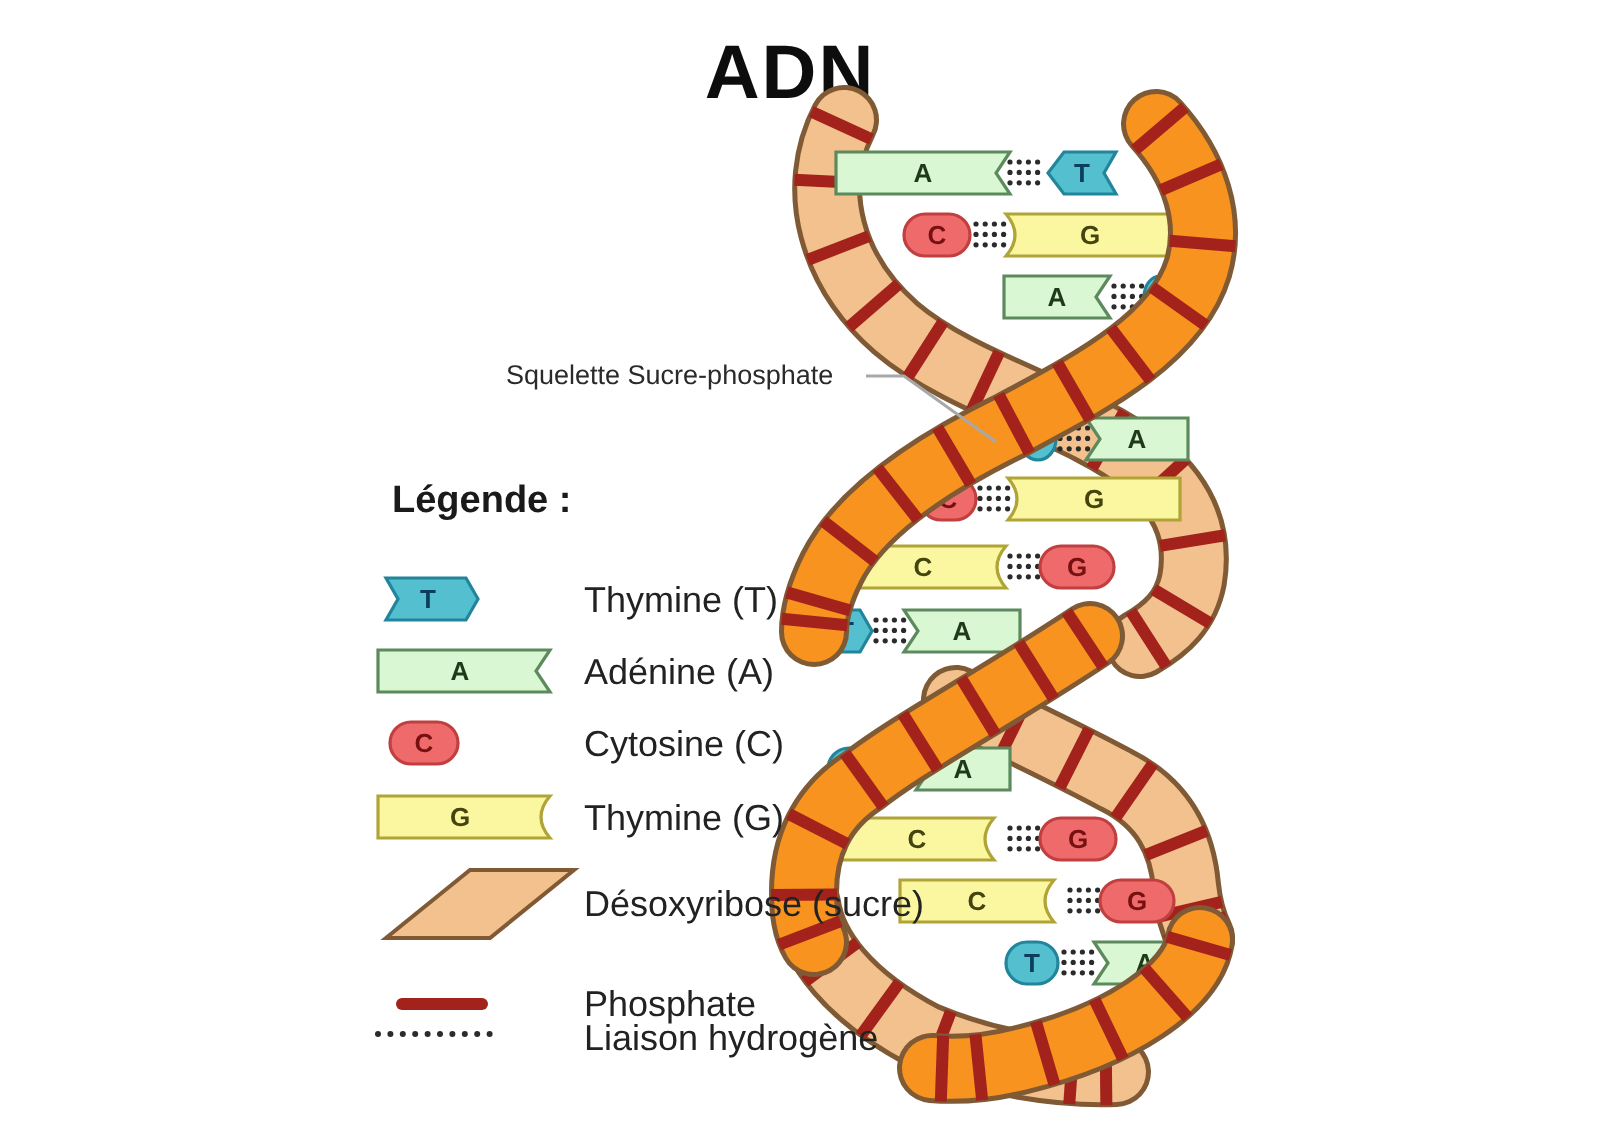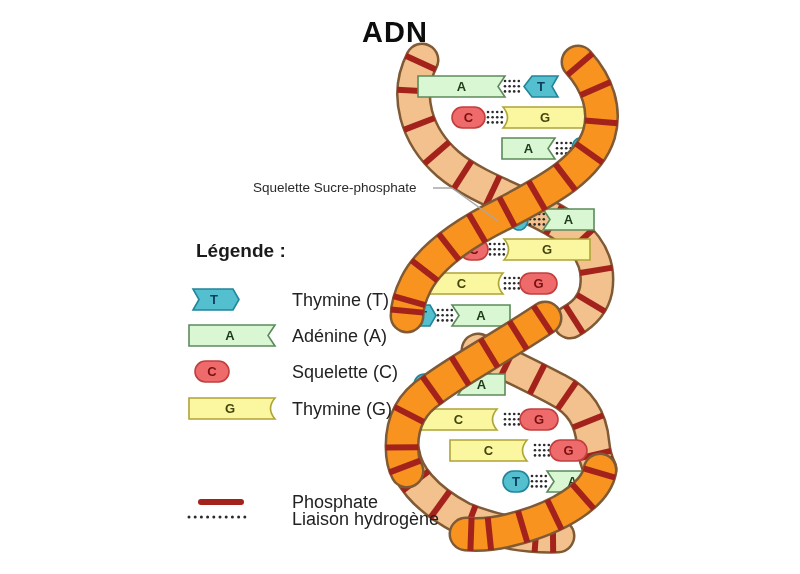--- a/index.html
+++ b/index.html
@@ -1,19 +1,19 @@
 <!DOCTYPE html>
 <html style="--c-orange: #F7931E; --c-peach: #F2C18D; --c-strandBorder: #7F5A35; --c-phosphate: #A3231C; --c-teal: #53BFCF; --c-tealBorder: #22859B; --c-tealLetter: #0C3D5C; --c-green: #D9F7D3; --c-greenBorder: #5C8A5C; --c-greenLetter: #1E3A1A; --c-red: #EF6B6B; --c-redBorder: #C13F3F; --c-redLetter: #771111; --c-yellow: #FAF7A0; --c-yellowBorder: #B0A437; --c-yellowLetter: #44440F; --c-pointerLine: #A8A8A8; --c-dots: #2B2B2B; --c-text: #1F1F1F;"><head>
 <meta charset="utf-8">
 <style>
   html,body{margin:0;padding:0;background:#fff;}
   #page{position:relative;width:800px;height:574px;background:#ffffff;overflow:hidden;
         font-family:"Liberation Sans",sans-serif;color:var(--c-text,#1f1f1f);}
   #title{position:absolute;left:0;top:16px;width:790px;text-align:center;
-         font-size:29px;font-weight:bold;letter-spacing:1px;color:#0d0d0d;}
+         font-size:38px;font-weight:bold;letter-spacing:1px;color:#0d0d0d;}
   #backbone-label{position:absolute;left:253px;top:180px;width:178px;
                   font-size:13.5px;color:#2a2a2a;}
   #hx{position:absolute;left:0;top:0;}
   .legend-heading{position:absolute;left:196px;top:240px;font-size:19px;font-weight:bold;color:#1a1a1a;}
   .lg-row{position:absolute;left:185px;display:flex;align-items:center;}
   .lg-row .swatch{width:107px;flex:0 0 107px;}
   .lg-row .lg-label{font-size:18px;color:#222;white-space:nowrap;}
   #lg-0{top:287px;} #lg-1{top:323px;} #lg-2{top:359px;} #lg-3{top:396px;}
   #lg-4{top:430px;height:44px;} #lg-5{top:489px;text-align:center;} #lg-6{top:504px;align-items:flex-end;}
   text.base-letter{font-family:"Liberation Sans",sans-serif;font-size:13px;font-weight:bold;}
@@ -334,28 +334,34 @@
         <path d="M 4,2 L 90,2 L 83,12.5 L 90,23 L 4,23 Z" fill="#D9F7D3" stroke="#5C8A5C" stroke-width="1.6"></path>
         <text x="45" y="17" text-anchor="middle" fill="#1E3A1A" class="base-letter">A</text>
       </svg>
     <span class="lg-label">Adénine (A)</span>
   </div>
   <div id="lg-2" class="lg-row">
     <svg class="swatch" width="107" height="26">
         <rect x="10" y="2" width="34" height="21" rx="10.5" fill="#EF6B6B" stroke="#C13F3F" stroke-width="1.6"></rect>
         <text x="27" y="17" text-anchor="middle" fill="#771111" class="base-letter">C</text>
       </svg>
-    <span class="lg-label">Squelette (C)</span>
+    <span class="lg-label">Cytosine (C)</span>
   </div>
   <div id="lg-3" class="lg-row">
     <svg class="swatch" width="107" height="26">
         <path d="M 4,2 L 90,2 Q 81,12.5 90,23 L 4,23 Z" fill="#FAF7A0" stroke="#B0A437" stroke-width="1.6"></path>
         <text x="45" y="17" text-anchor="middle" fill="#44440F" class="base-letter">G</text>
       </svg>
     <span class="lg-label">Thymine (G)</span>
+  </div>
+  <div id="lg-4" class="lg-row">
+    <svg class="swatch" width="107" height="44">
+        <polygon points="50,5 102,5 60,39 8,39" fill="#F2C18D" stroke="#7F5A35" stroke-width="2"></polygon>
+      </svg>
+    <span class="lg-label">Désoxyribose (sucre)</span>
   </div>
   <div id="lg-5" class="lg-row">
     <svg class="swatch" width="107" height="26">
         <rect x="13" y="10" width="46" height="6" rx="3" fill="#A3231C"></rect>
       </svg>
     <span class="lg-label">Phosphate</span>
   </div>
   <div id="lg-6" class="lg-row">
     <svg class="swatch" width="107" height="26">
         <circle cx="4" cy="13" r="1.5" fill="#2B2B2B"></circle>

